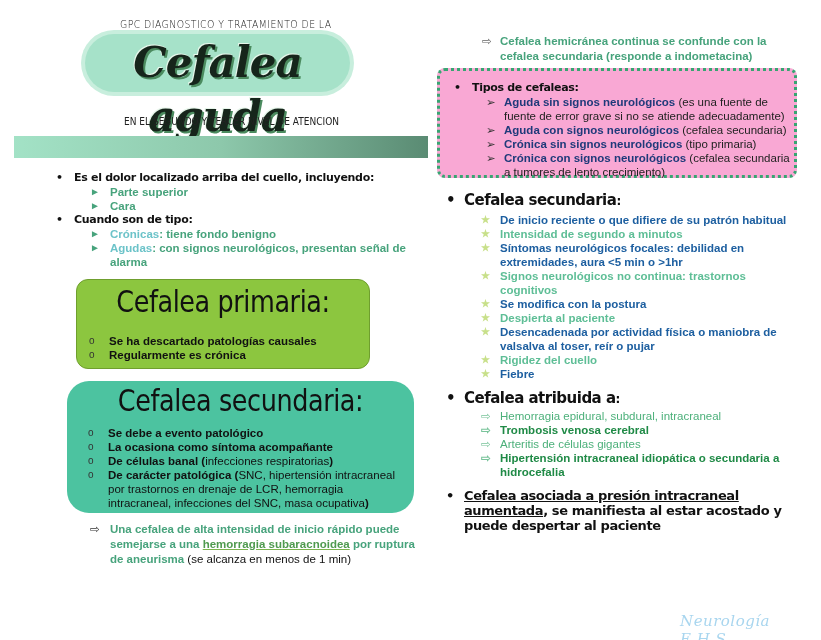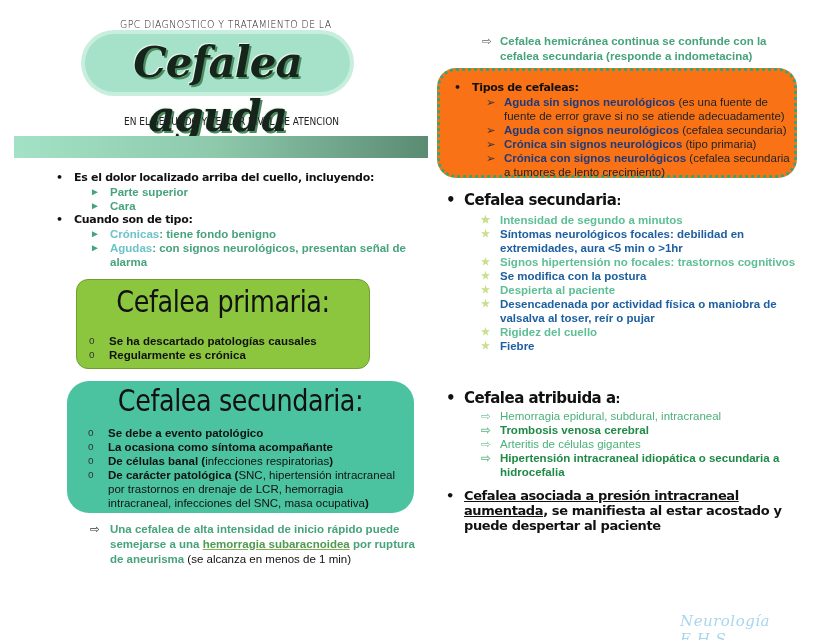--- a/index.html
+++ b/index.html
@@ -44,21 +44,21 @@
   .norm { font-weight: normal; }
 
   .sec-imp { left: 50px; top: 522px; width: 380px; }
   .imp-text { position: relative; padding-left: 60px; font-size: 11.5px; line-height: 15px; font-weight: bold; }
   .imp-text .mk { position: absolute; left: 40px; top: 0; color: #333; font-weight: normal; }
   .ul-link { text-decoration: underline; text-decoration-color: #7bb34d; color: #4f9a4f; }
 
   
   .r-top { left: 468px; top: 34px; width: 330px; font-size: 11.5px; line-height: 15px; font-weight: bold; color: #47a37c; padding-left: 32px; }
   .r-top .mk { position: absolute; left: 14px; top: 0; color: #666; font-weight: normal; }
-  .dotbox { left: 437px; top: 68px; width: 360px; height: 110px; background: #f97316; border: 3px dotted #37a572; border-radius: 19px; }
+  .dotbox { left: 437px; top: 68px; width: 360px; height: 110px; background: #f9a8d4; border: 3px dotted #37a572; border-radius: 8px; }
   .dot-list { position: absolute; left: 8px; top: 10px; width: 346px; }
   .dot-item { position: relative; padding-left: 56px; font-size: 11.5px; line-height: 14px; color: #222; }
   .dot-item .mk { position: absolute; left: 38px; top: 0; color: #333; }
   .dot-item b { color: #1f3a7a; }
 
   .r-sec { left: 440px; top: 191px; width: 360px; }
   .big-h { position: relative; padding-left: 24px; font-family: "DejaVu Sans", sans-serif; font-weight: bold; font-size: 15px; line-height: 18px; color: #111; letter-spacing: -0.5px; }
   .big-h::before { content: "•"; position: absolute; left: 6px; top: 0; }
   .star-item { position: relative; padding-left: 60px; font-size: 11.5px; line-height: 14px; font-weight: bold; }
   .star-item .mk { position: absolute; left: 41px; top: 0; color: #c8e08a; font-size: 10px; }
@@ -128,24 +128,24 @@
     <div class="dot-item"><span class="mk">➢</span><b>Aguda sin signos neurológicos</b><span> (es una fuente de fuente de error grave si no se atiende adecuadamente)</span></div>
     <div class="dot-item"><span class="mk">➢</span><b>Aguda con signos neurológicos</b><span> (cefalea secundaria)</span></div>
     <div class="dot-item"><span class="mk">➢</span><b>Crónica sin signos neurológicos</b><span> (tipo primaria)</span></div>
     <div class="dot-item"><span class="mk">➢</span><b>Crónica con signos neurológicos</b><span> (cefalea secundaria a tumores de lento crecimiento)</span></div>
   </div>
 </div>
 
 <div class="abs r-sec">
   <div class="big-h"><span>Cefalea secundaria</span><span style="font-size:12px">:</span></div>
   <div style="height:3px"></div>
-  <div class="star-item blue"><span class="mk">★</span></div>
+  <div class="star-item blue"><span class="mk">★</span><span>De inicio reciente o que difiere de su patrón habitual</span></div>
   <div class="star-item mint"><span class="mk">★</span><span>Intensidad de segundo a minutos</span></div>
   <div class="star-item blue"><span class="mk">★</span><span>Síntomas neurológicos focales: debilidad en extremidades, aura &lt;5 min o &gt;1hr</span></div>
-  <div class="star-item mint"><span class="mk">★</span><span>Signos hipertensión no focales: trastornos cognitivos</span></div>
+  <div class="star-item mint"><span class="mk">★</span><span>Signos neurológicos no continua: trastornos cognitivos</span></div>
   <div class="star-item blue"><span class="mk">★</span><span>Se modifica con la postura</span></div>
   <div class="star-item mint"><span class="mk">★</span><span>Despierta al paciente</span></div>
   <div class="star-item blue"><span class="mk">★</span><span>Desencadenada por actividad física o maniobra de valsalva al toser, reír o pujar</span></div>
   <div class="star-item mint"><span class="mk">★</span><span>Rigidez del cuello</span></div>
   <div class="star-item blue"><span class="mk">★</span><span>Fiebre</span></div>
 </div>
 
 <div class="abs r-attr">
   <div class="big-h"><span>Cefalea atribuida a</span><span style="font-size:12px">:</span></div>
   <div style="height:1px"></div>

